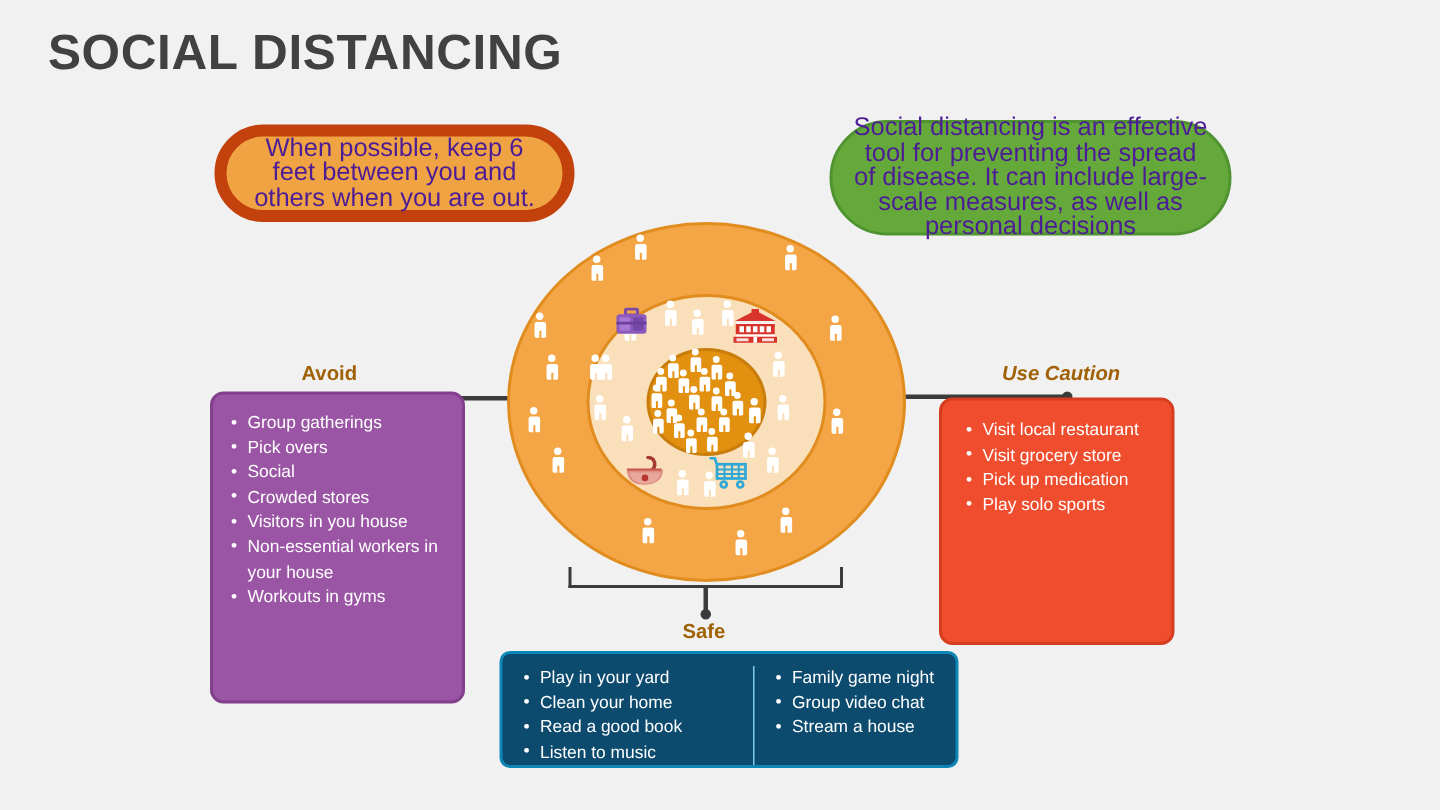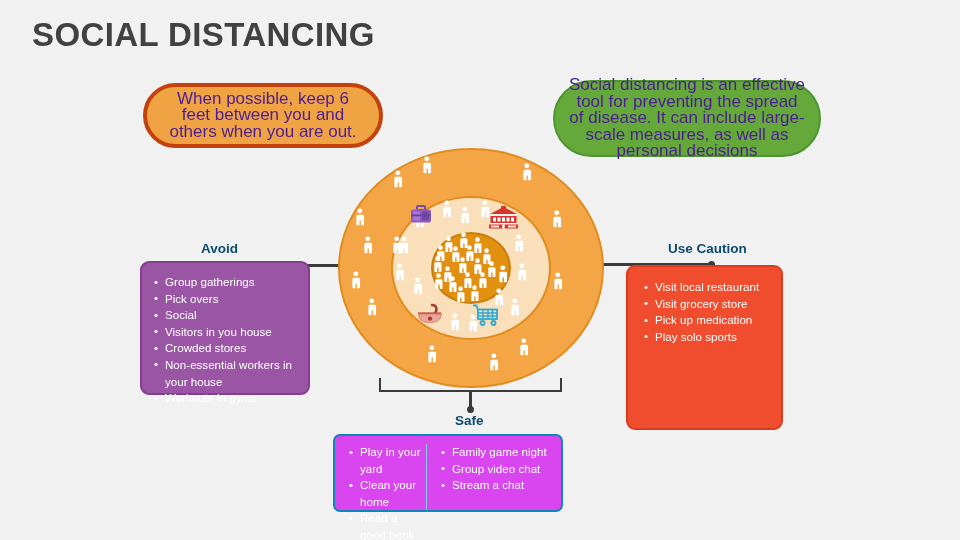--- a/index.html
+++ b/index.html
@@ -46,21 +46,21 @@
     font-size: 17px;
     line-height: 16.5px;
     padding: 6px 14px;
   }
   #callout-distance {
     left: 143px;
     top: 83px;
     width: 240px;
     height: 65px;
     background: #f0a343;
-    border: 4px solid #c2410c;
+    border: 8px solid #c2410c;
     border-radius: 33px;
   }
   #callout-tool {
     left: 553px;
     top: 80px;
     width: 268px;
     height: 77px;
     background: #66a93b;
     border: 2px solid #4f9430;
     border-radius: 39px;
@@ -119,57 +119,57 @@
     width: 7px; height: 7px;
     border-radius: 50%;
     background: #3b3b3b;
   }
 
   
   .cat-label {
     position: absolute;
     font-size: 13.5px;
     font-weight: bold;
-    color: #0c4a6e;
+    color: #a16207;
     white-space: nowrap;
   }
   #label-avoid { left: 201px; top: 241px; }
-  #label-caution { left: 668px; top: 241px; }
+  #label-caution { left: 668px; top: 241px; font-style: italic; }
   #label-safe { left: 455px; top: 413px; }
 
   
   .listbox {
     position: absolute;
     box-sizing: border-box;
     color: #ffffff;
   }
   #box-avoid {
     left: 140px;
     top: 261px;
     width: 170px;
-    height: 134px;
+    height: 208px;
     background: #9a56a4;
     border: 2px solid #823f8c;
     border-radius: 9px;
   }
   #box-caution {
     left: 626px;
     top: 265px;
     width: 157px;
     height: 165px;
     background: #ef4d2d;
     border: 2px solid #d63d20;
     border-radius: 9px;
   }
   #box-safe {
     left: 333px;
     top: 434px;
-    width: 230px;
+    width: 306px;
     height: 78px;
-    background: #d946ef;
+    background: #0c4a6e;
     border: 2px solid #0d87b5;
     border-radius: 7px;
     display: flex;
   }
   .bullets {
     list-style: none;
     margin: 0;
     padding: 0;
   }
   .bullets li {
@@ -471,22 +471,22 @@
 
   <div class="cat-label" id="label-avoid">Avoid</div>
   <div class="cat-label" id="label-caution">Use Caution</div>
   <div class="cat-label" id="label-safe">Safe</div>
 
   <div class="listbox" id="box-avoid">
     <ul class="bullets">
       <li>Group gatherings</li>
       <li>Pick overs</li>
       <li>Social</li>
+      <li>Crowded stores</li>
       <li>Visitors in you house</li>
-      <li>Crowded stores</li>
       <li>Non-essential workers in your house</li>
       <li>Workouts in gyms</li>
     </ul>
   </div>
 
   <div class="listbox" id="box-caution">
     <ul class="bullets">
       <li>Visit local restaurant</li>
       <li>Visit grocery store</li>
       <li>Pick up medication</li>
@@ -497,17 +497,17 @@
   <div class="listbox" id="box-safe">
     <ul class="bullets safe-col">
       <li>Play in your yard</li>
       <li>Clean your home</li>
       <li>Read a good book</li>
       <li>Listen to music</li>
     </ul>
     <ul class="bullets safe-col right">
       <li>Family game night</li>
       <li>Group video chat</li>
-      <li>Stream a chat</li>
+      <li>Stream a house</li>
     </ul>
   </div>
 
 </div>
 
 </body></html>

